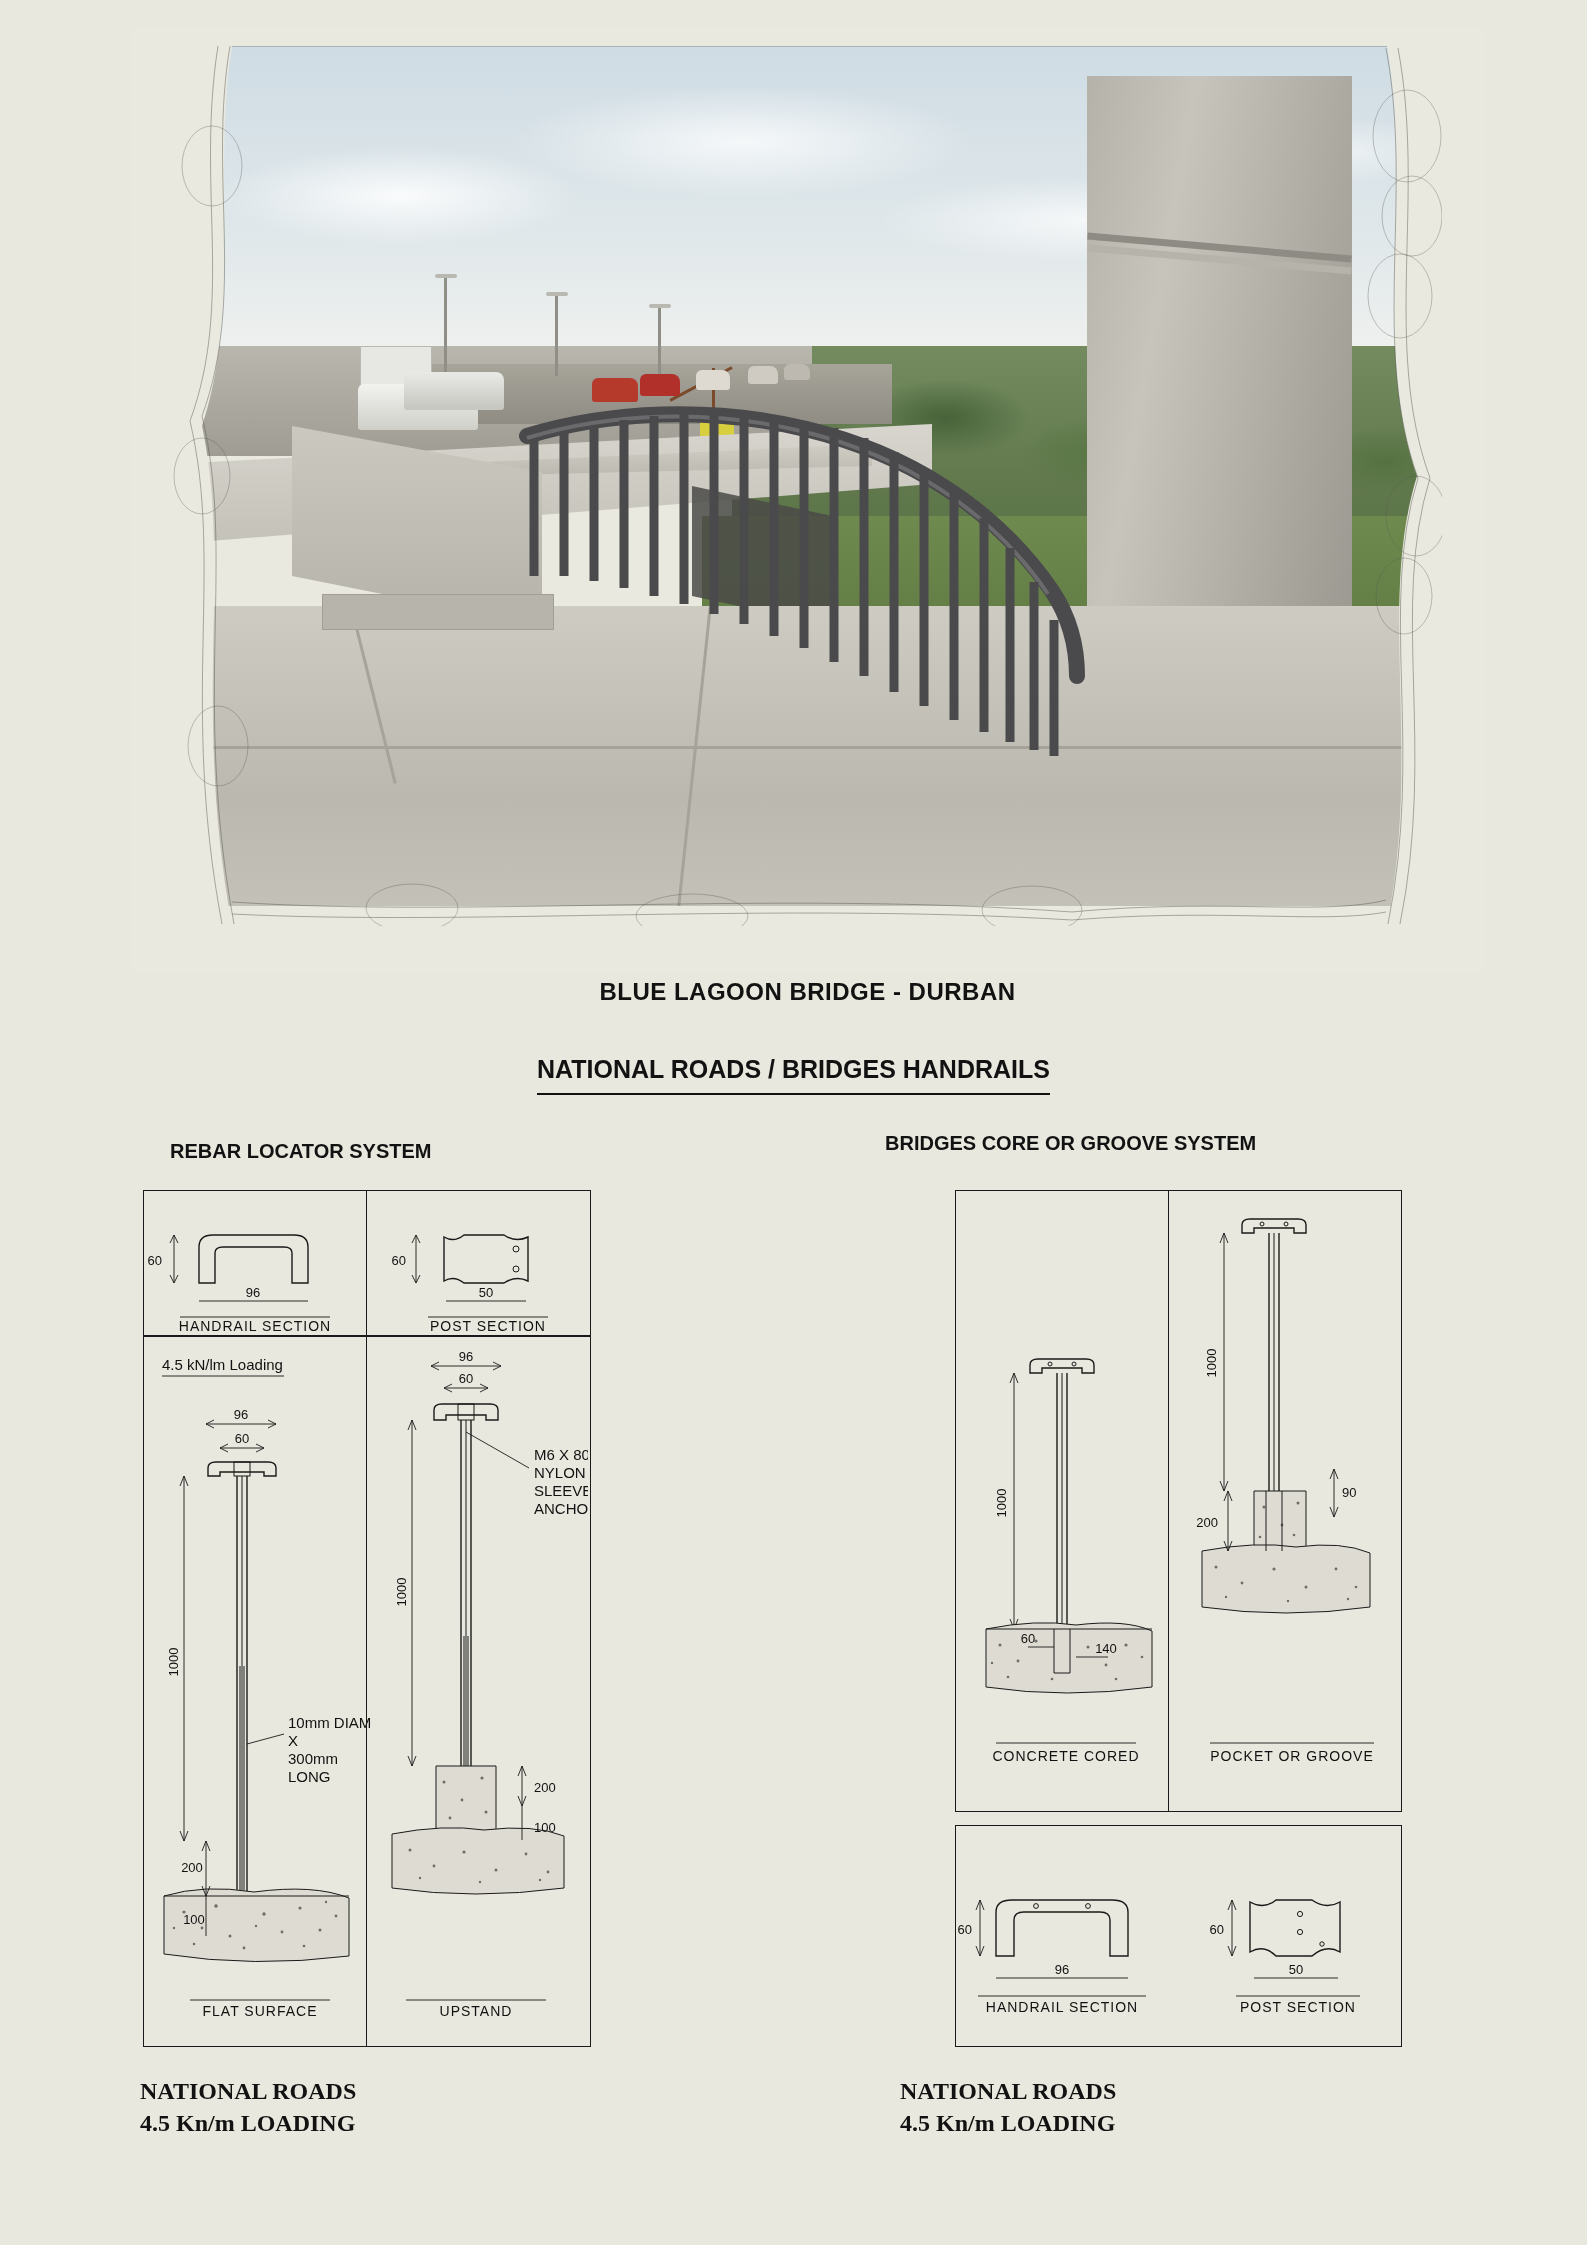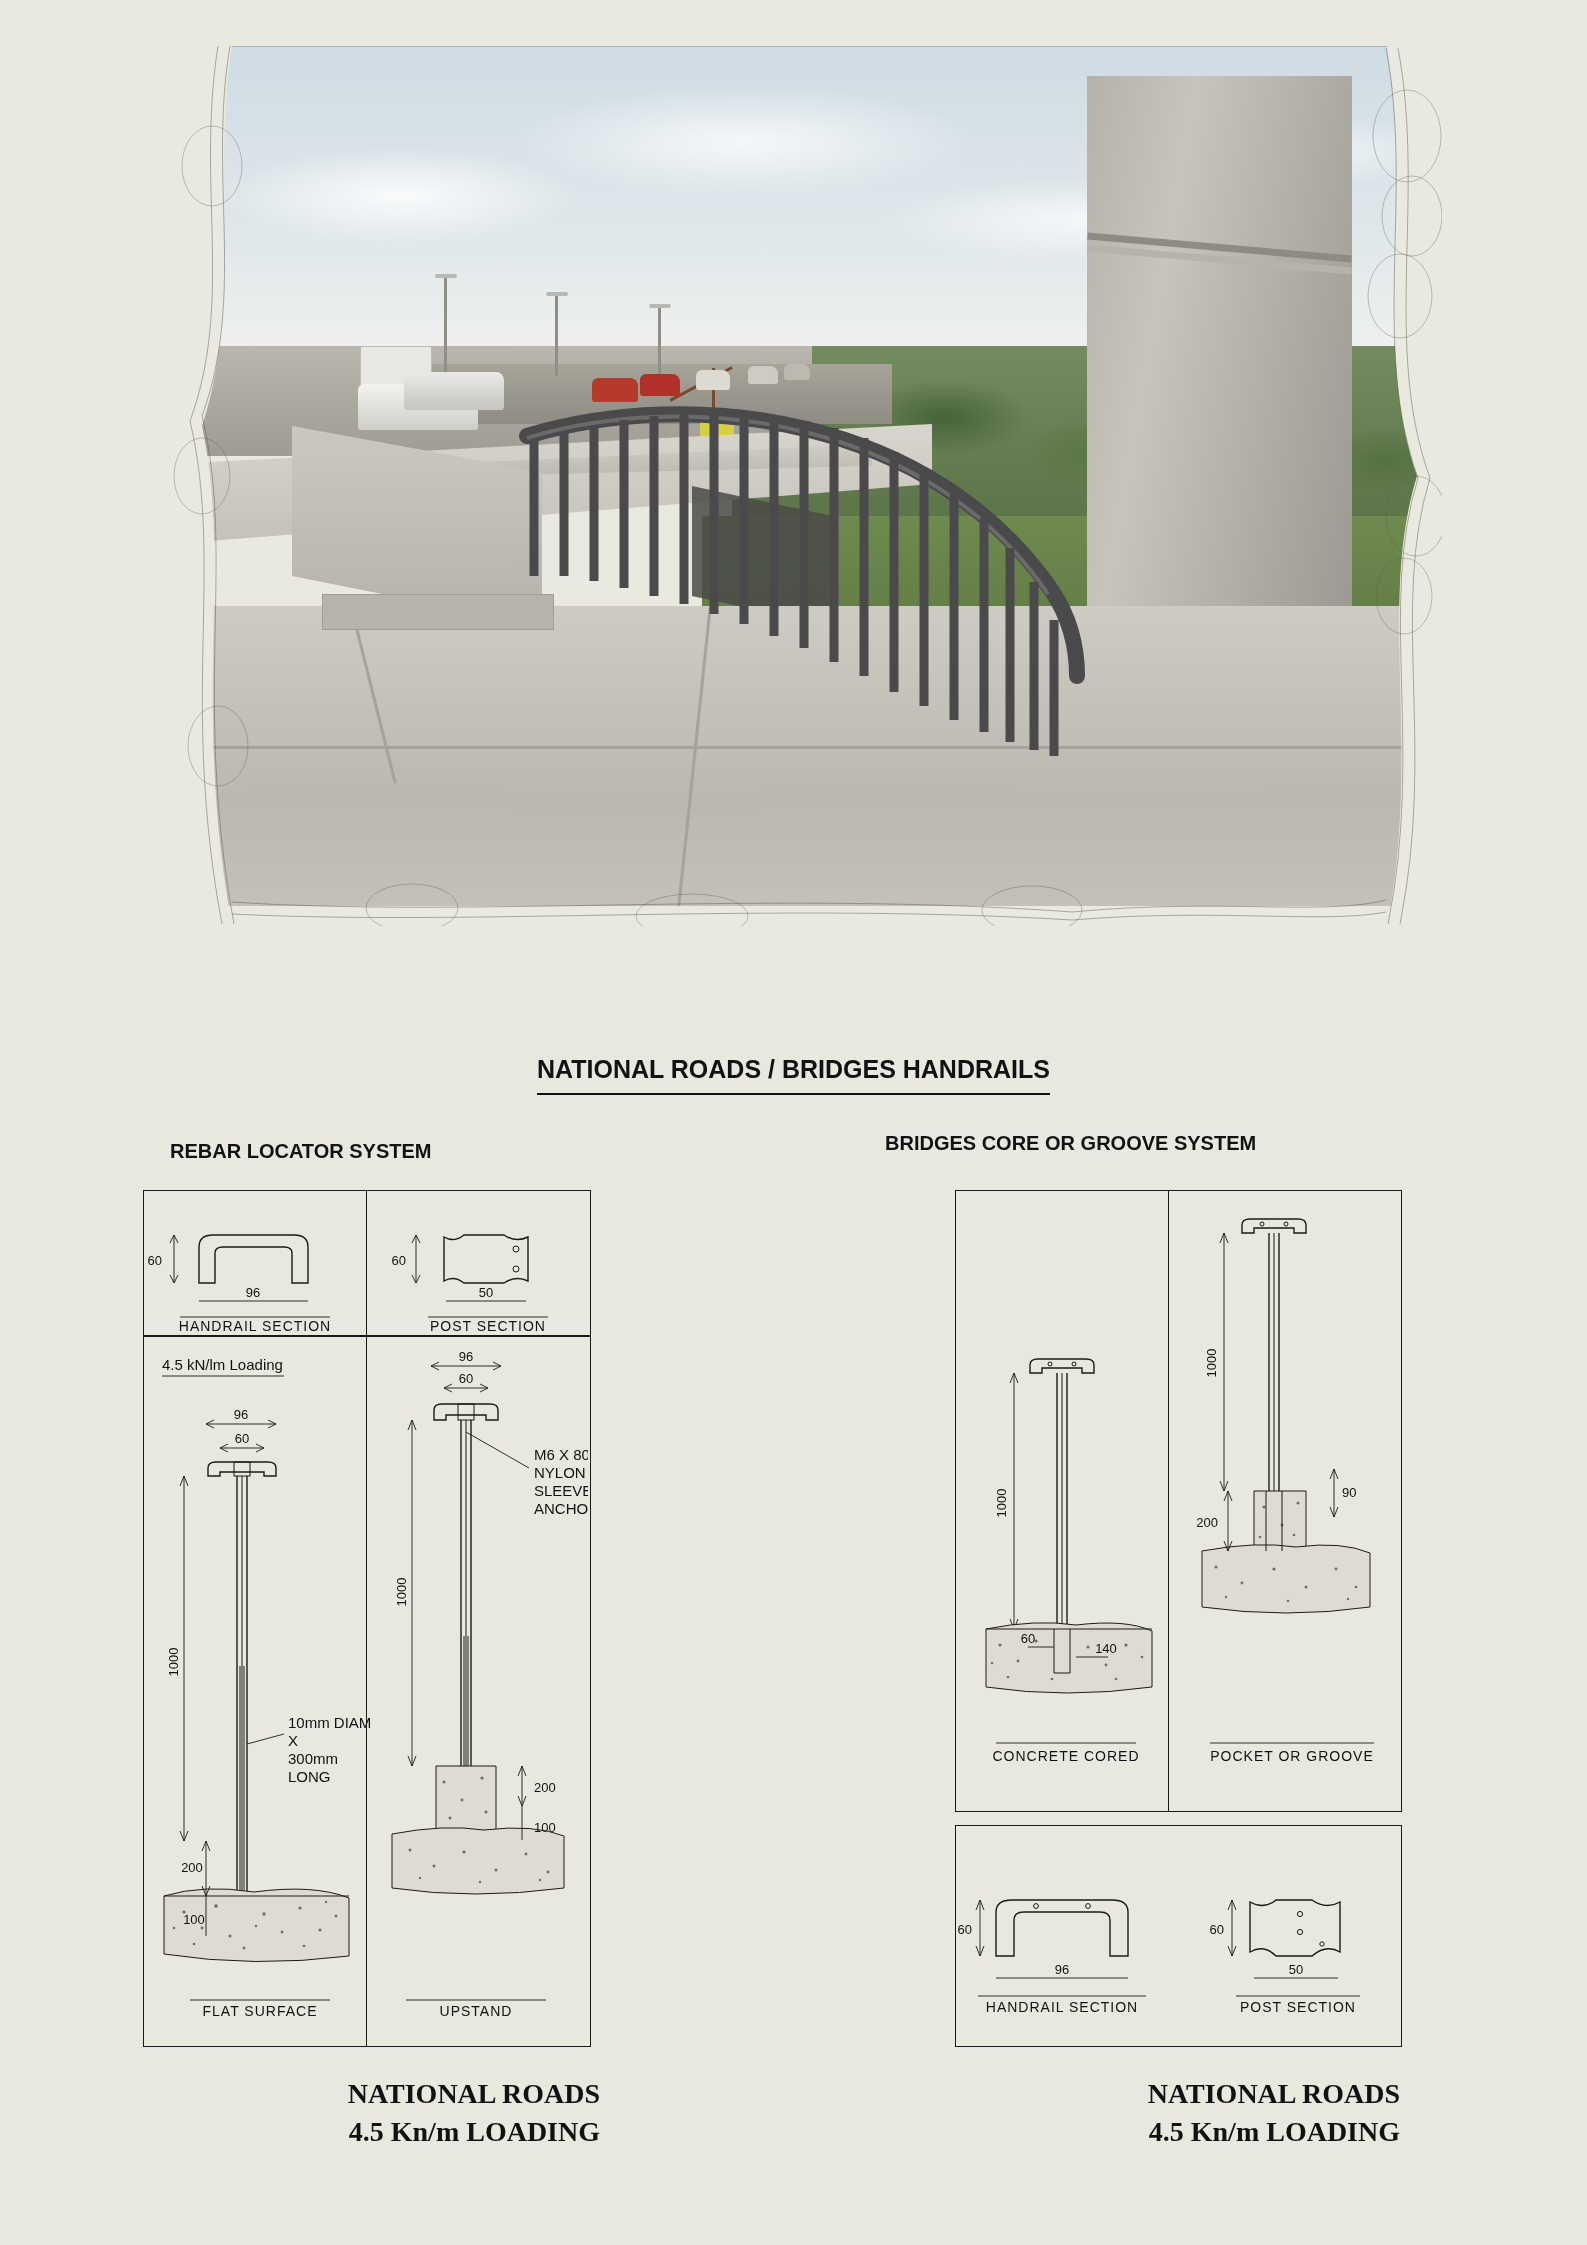--- a/index.html
+++ b/index.html
@@ -228,22 +228,22 @@
   .sys-heading {
     position: absolute;
     font-size: 20px;
     font-weight: bold;
   }
   .sys-heading.left  { left: 170px; top: 1140px; }
   .sys-heading.right { left: 885px; top: 1132px; }
 
   .footer-label {
     position: absolute;
-    text-align: right;
-    font-size: 28px;
+    text-align: left;
+    font-size: 24px;
     font-weight: bold;
     line-height: 1.35;
     font-family: "Liberation Serif", serif;
   }
   .footer-label.left  { left: 140px; top: 2075px; width: 460px; }
   .footer-label.right { left: 900px; top: 2075px; width: 500px; }
 
   
   .frame {
     position: absolute;
@@ -377,20 +377,21 @@
         <ellipse cx="40" cy="120" rx="30" ry="40"></ellipse>
         <ellipse cx="30" cy="430" rx="28" ry="38"></ellipse>
         <ellipse cx="46" cy="700" rx="30" ry="40"></ellipse>
         <ellipse cx="240" cy="862" rx="46" ry="24"></ellipse>
         <ellipse cx="520" cy="870" rx="56" ry="22"></ellipse>
         <ellipse cx="860" cy="864" rx="50" ry="24"></ellipse>
       </g>
     </svg>
   </div>
 
+  <div class="caption-photo">BLUE LAGOON BRIDGE  - DURBAN</div>
 </div>
 
 <div class="main-heading">
   <span>NATIONAL ROADS / BRIDGES HANDRAILS</span>
 </div>
 
 <div class="sys-heading left">REBAR LOCATOR SYSTEM</div>
 <div class="sys-heading right">BRIDGES CORE OR GROOVE SYSTEM</div>
 
 <div class="frame" id="frame-left-top">

